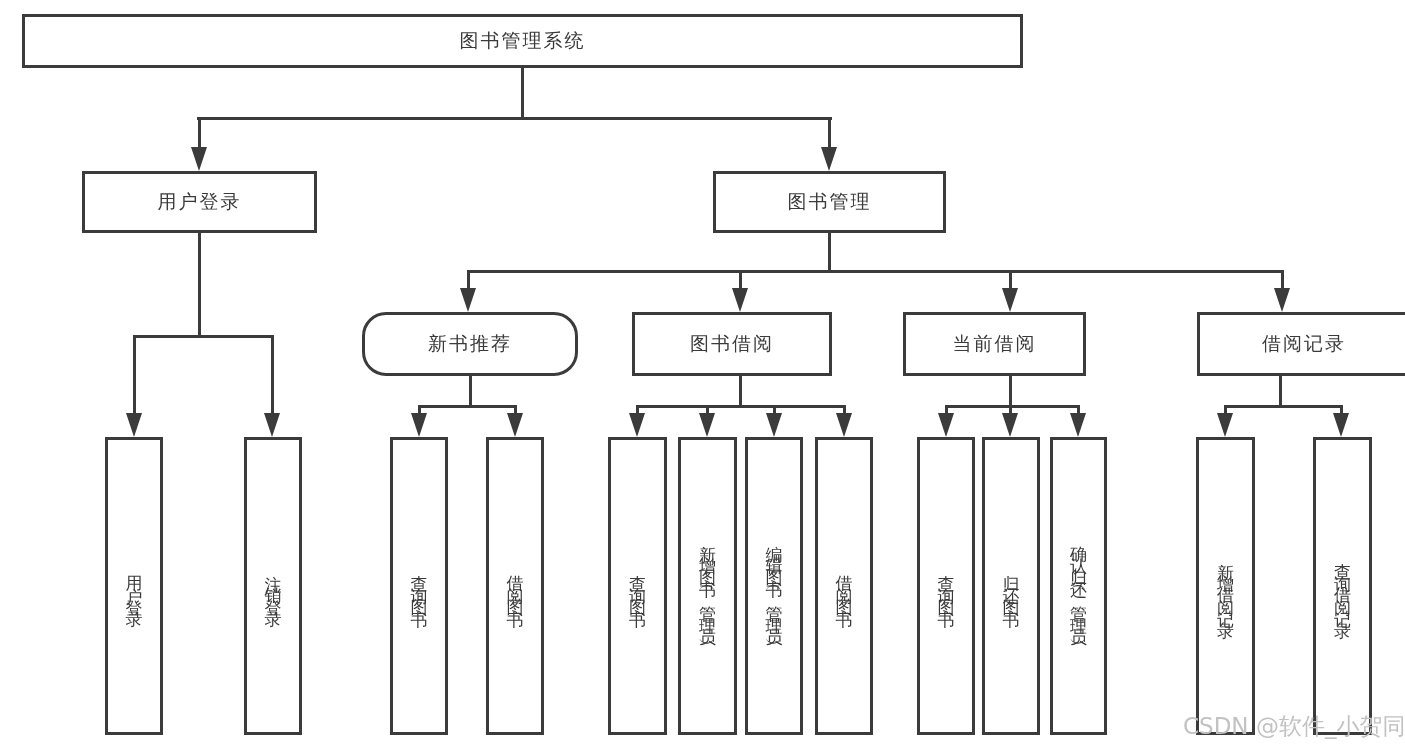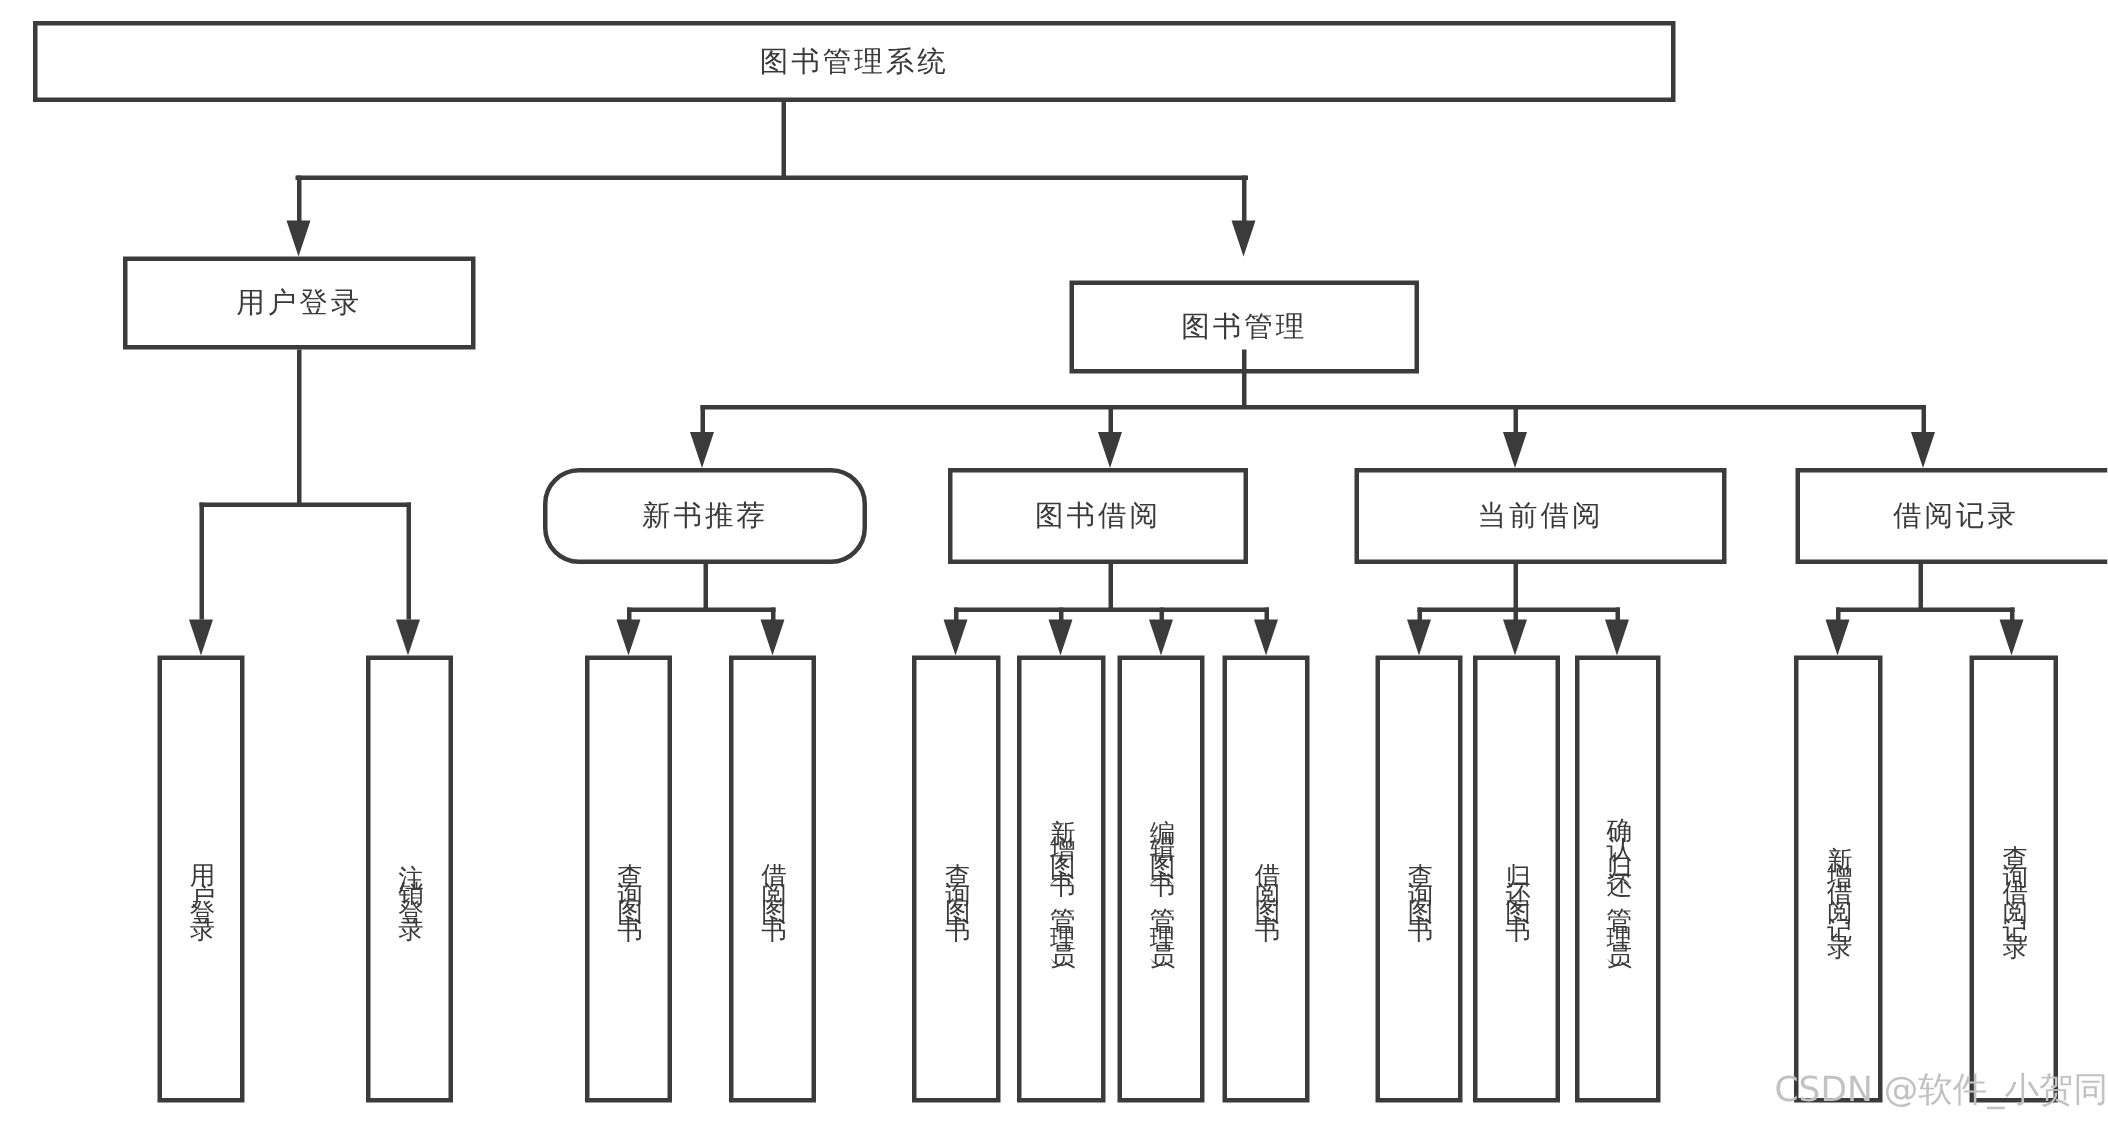--- a/index.html
+++ b/index.html
@@ -58,31 +58,31 @@
     font-size: 23px;
     color: #c2c2c2;
     white-space: nowrap;
   }
 </style>
 </head>
 <body>
 
 <div class="canvas">
 
-  <div class="node" style="left:22px; top:14px; width:1095px; height:54px;">图书管理系统</div>
+  <div class="node" style="left:22px; top:14px; width:1001px; height:54px;">图书管理系统</div>
 
   <div class="v" style="left:521px; top:68px; height:51px;"></div>
   <div class="h" style="left:197px; top:117px; width:635px;"></div>
   <div class="v" style="left:198px; top:117px; height:32px;"></div>
   <div class="arrow" style="left:191px; top:147px;"></div>
   <div class="v" style="left:828px; top:117px; height:32px;"></div>
   <div class="arrow" style="left:821px; top:147px;"></div>
 
   <div class="node" style="left:82px; top:171px; width:235px; height:62px;">用户登录</div>
-  <div class="node" style="left:713px; top:171px; width:233px; height:62px;margin-top:16px;">图书管理</div>
+  <div class="node" style="left:713px; top:171px; width:233px; height:62px;">图书管理</div>
 
   <div class="v" style="left:198px; top:233px; height:104px;"></div>
   <div class="h" style="left:133px; top:335px; width:141px;"></div>
   <div class="v" style="left:133px; top:335px; height:78px;"></div>
   <div class="arrow" style="left:126px; top:413px;"></div>
   <div class="v" style="left:271px; top:335px; height:78px;"></div>
   <div class="arrow" style="left:264px; top:413px;"></div>
 
   <div class="v" style="left:828px; top:233px; height:39px;"></div>
   <div class="h" style="left:467px; top:270px; width:817px;"></div>
@@ -90,21 +90,21 @@
   <div class="arrow" style="left:460px; top:288px;"></div>
   <div class="v" style="left:739px; top:270px; height:20px;"></div>
   <div class="arrow" style="left:732px; top:288px;"></div>
   <div class="v" style="left:1009px; top:270px; height:20px;"></div>
   <div class="arrow" style="left:1002px; top:288px;"></div>
   <div class="v" style="left:1281px; top:270px; height:20px;"></div>
   <div class="arrow" style="left:1274px; top:288px;"></div>
 
   <div class="node" style="left:362px; top:312px; width:216px; height:64px;border-radius:24px;">新书推荐</div>
   <div class="node" style="left:632px; top:312px; width:200px; height:64px;">图书借阅</div>
-  <div class="node" style="left:903px; top:312px; width:248px; height:64px;">当前借阅</div>
+  <div class="node" style="left:903px; top:312px; width:183px; height:64px;">当前借阅</div>
   <div class="node" style="left:1173px; top:312px; width:214px; height:64px;margin-left:24px;">借阅记录</div>
 
   <div class="v" style="left:469px; top:376px; height:31px;"></div>
   <div class="h" style="left:418px; top:405px; width:99px;"></div>
   <div class="v" style="left:418px; top:405px; height:10px;"></div>
   <div class="arrow" style="left:411px; top:413px;"></div>
   <div class="v" style="left:514px; top:405px; height:10px;"></div>
   <div class="arrow" style="left:507px; top:413px;"></div>
 
   <div class="v" style="left:739px; top:376px; height:31px;"></div>

